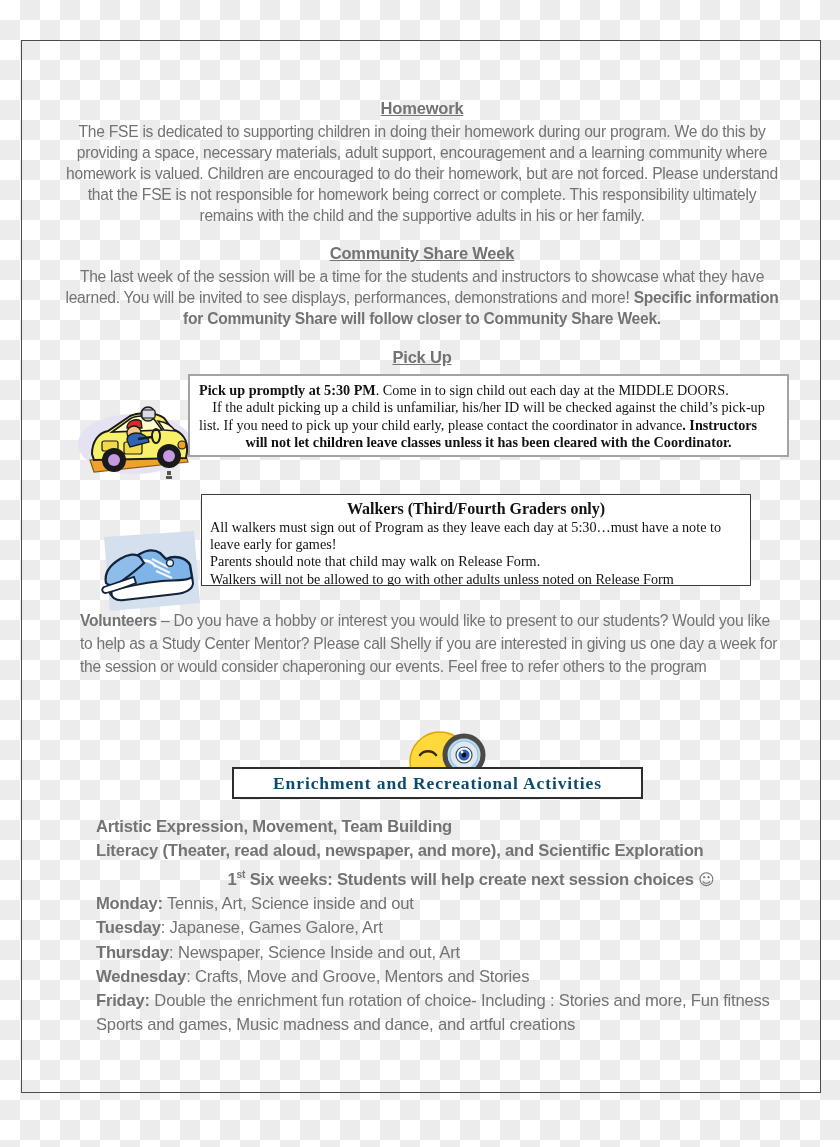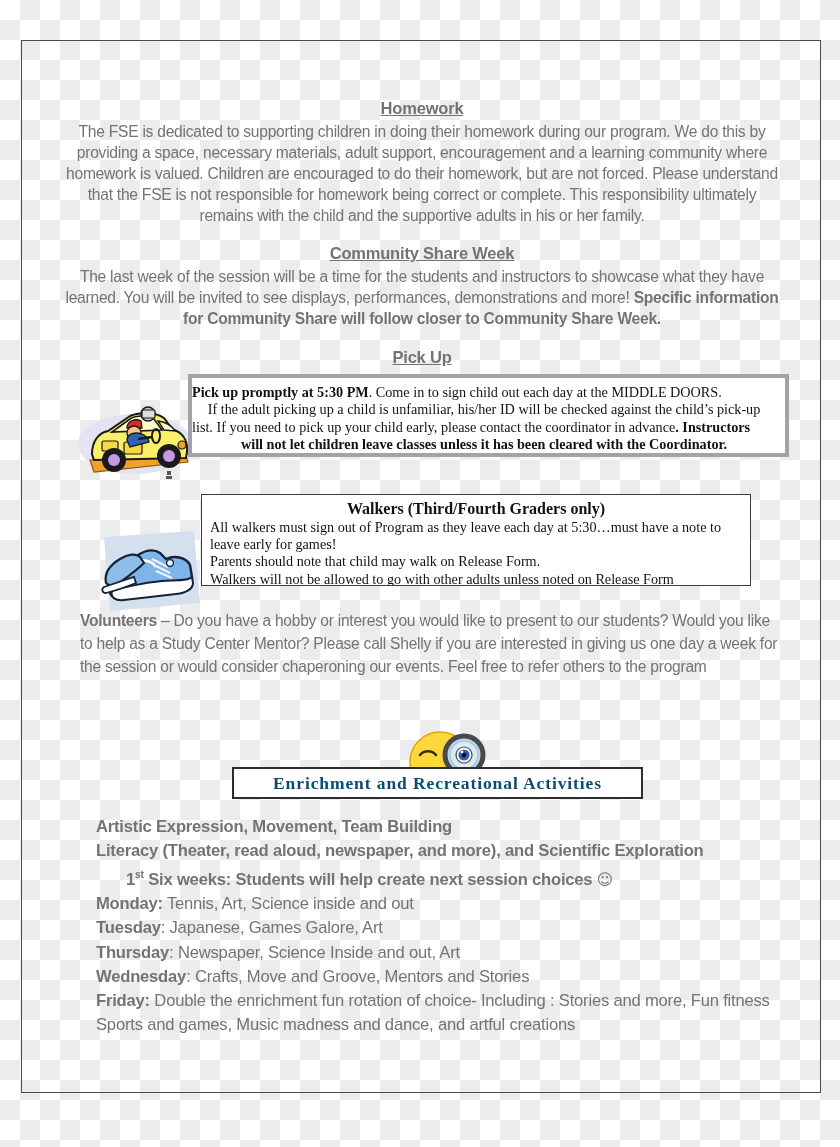--- a/index.html
+++ b/index.html
@@ -83,22 +83,22 @@
     position: absolute;
     background: #ffffff;
     box-sizing: border-box;
     overflow: hidden;
   }
   #pickup-box {
     left: 166px;
     top: 333px;
     width: 601px;
     height: 83px;
-    border: 4px solid #a3a3a3;
-    padding: 6px 9px 0 0;
+    border: 2px solid #a3a3a3;
+    padding: 6px 9px 0 9px;
   }
   #pickup-box .line {
     text-align: center;
     font-size: 14.2px;
     line-height: 17.4px;
     white-space: nowrap;
   }
   #pickup-box .l1 { text-align: left; }
 
   
@@ -161,21 +161,21 @@
   #activities {
     left: 74px;
     top: 774px;
     width: 720px;
     font-size: 16.6px;
     line-height: 24.2px;
     letter-spacing: -0.2px;
   }
   #activities .act-line { white-space: nowrap; }
   #activities .bold { font-weight: bold; }
-  #activities .indent { padding-left: 30px; }
+  #activities .indent { padding-left: 30px; text-align: center; }
   #activities .wrap-line { white-space: normal; }
   sup.ord {
     font-size: 0.62em;
     vertical-align: super;
     font-weight: bold;
   }
   .smiley-glyph {
     font-family: "DejaVu Sans", sans-serif;
     font-size: 0.95em;
   }

